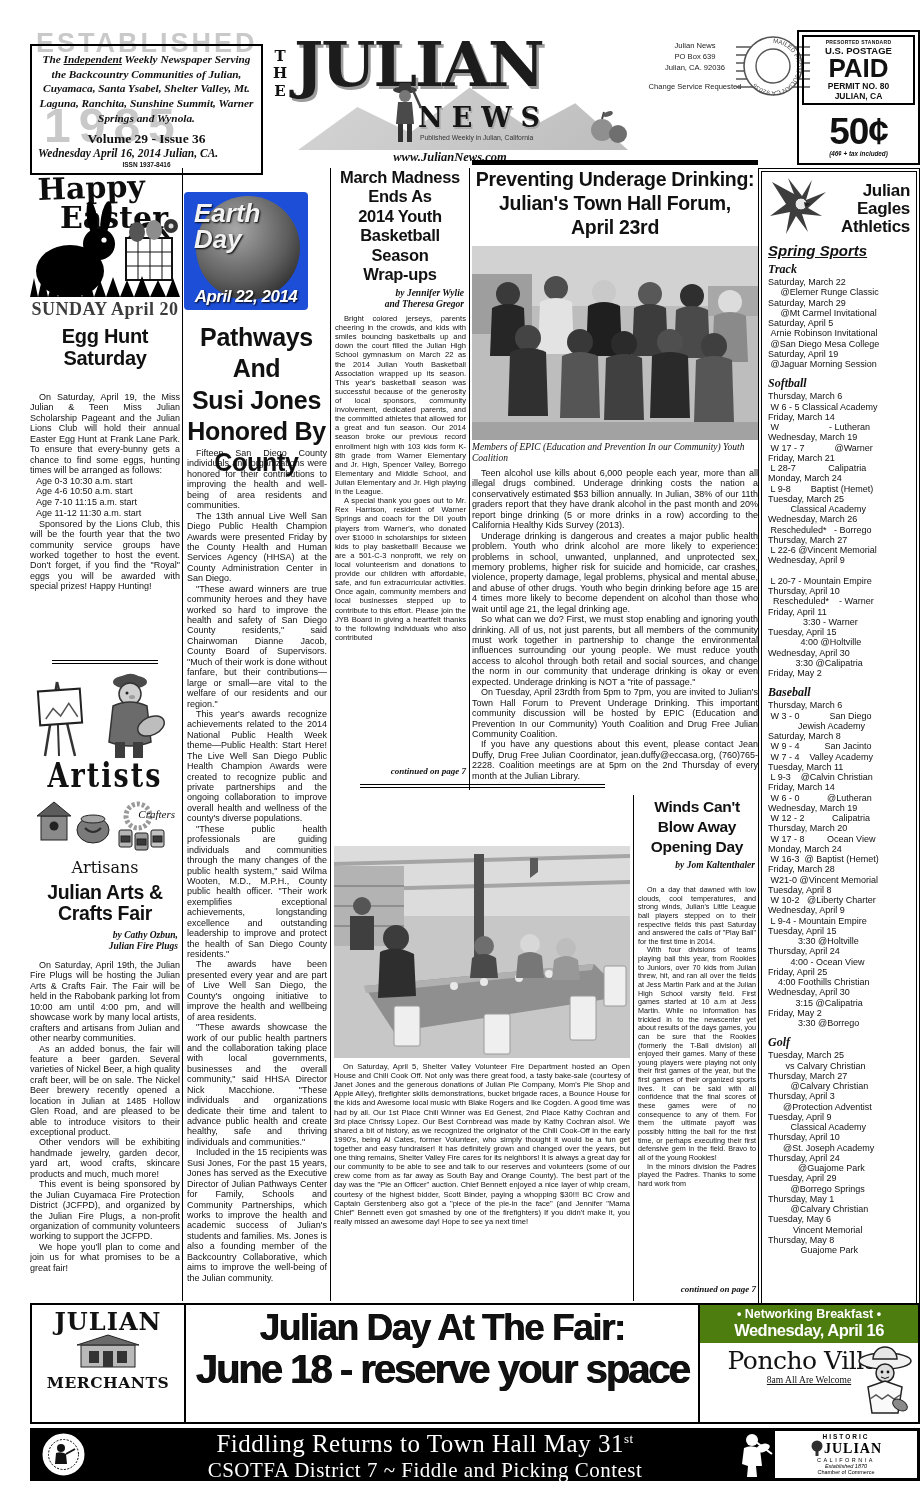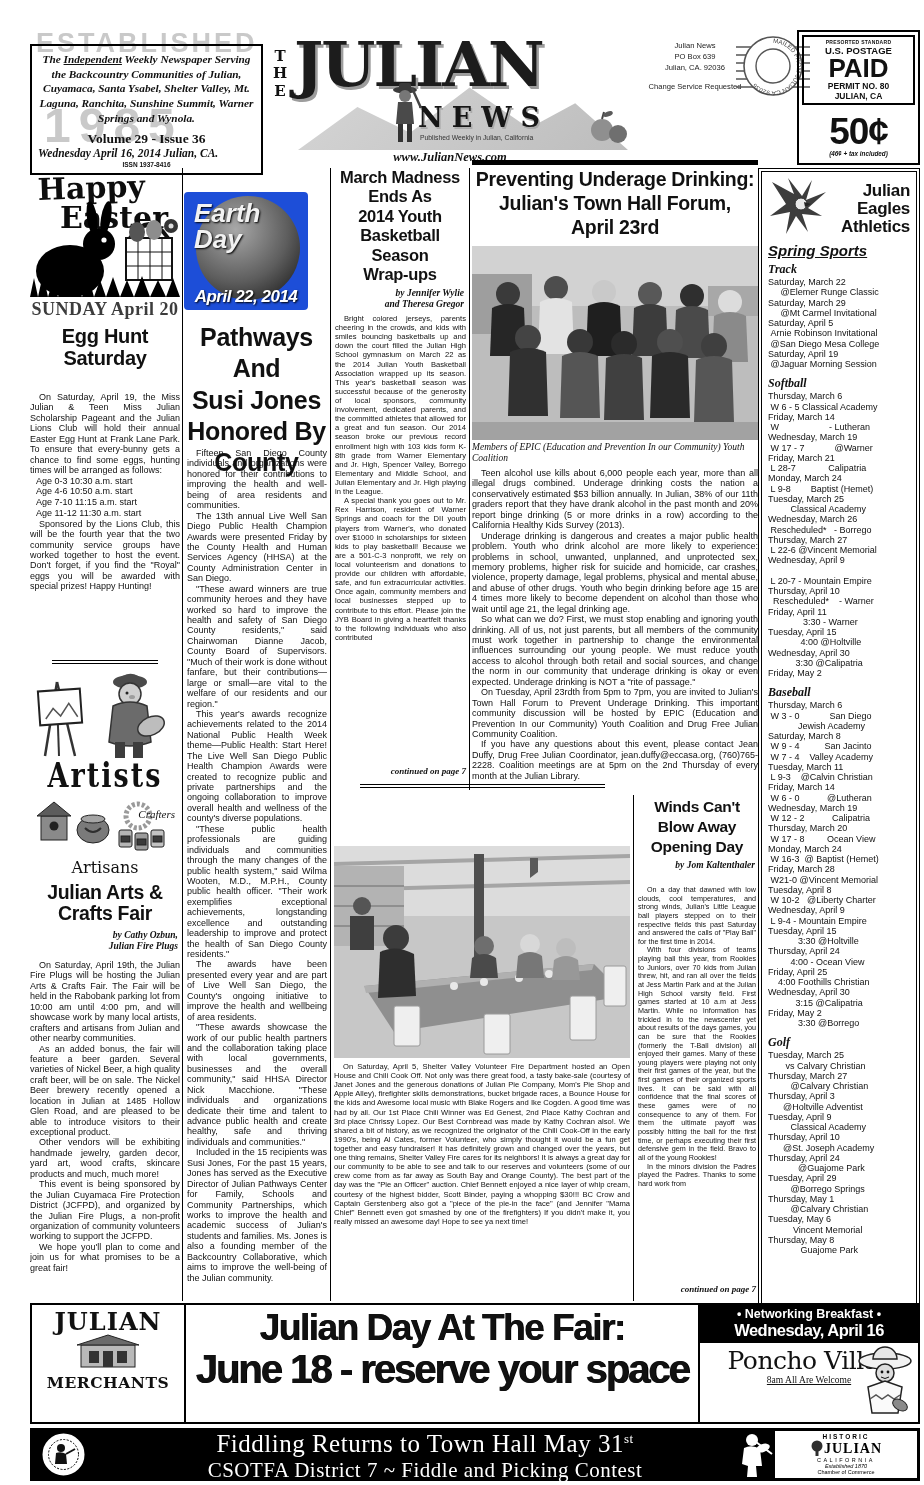--- a/index.html
+++ b/index.html
@@ -77,21 +77,21 @@
 
   
   .banner1{border:2px solid #000;display:flex;}
   .merch{width:152px;border-right:2px solid #000;text-align:center;padding-top:6px;}
   .merch-top{font-family:"DejaVu Serif",serif;font-weight:bold;font-size:24px;letter-spacing:1px;line-height:.9;}
   .merch-bottom{font-family:"DejaVu Serif",serif;font-weight:bold;font-size:15.5px;letter-spacing:.5px;}
   .fair{flex:1;text-align:center;padding-top:4px;}
   .fair1{font-weight:bold;font-size:37px;letter-spacing:-1.5px;line-height:1.05;text-shadow:.6px 0 #000;}
   .fair2{font-weight:bold;font-size:40px;letter-spacing:-2px;line-height:1.05;text-shadow:.8px 0 #000;}
   .netad{width:218px;border-left:2px solid #000;position:relative;overflow:hidden;}
-  .netad-black{background:#000000;color:#fff;text-align:center;padding:2px 0 3px 0;}
+  .netad-black{background:#4d7c0f;color:#fff;text-align:center;padding:2px 0 3px 0;}
   .net1{font-size:12.5px;font-weight:bold;}
   .net2{font-size:16.5px;font-weight:bold;letter-spacing:-.5px;}
   .poncho{font-family:"DejaVu Serif",serif;font-size:25px;text-align:center;margin-top:3px;letter-spacing:-.5px;}
   .poncho-sub{font-family:"Liberation Serif",serif;font-size:9.5px;text-align:center;text-decoration:underline;}
   .banner2{background:#000;color:#fff;position:relative;}
   .fiddle1{font-family:"Liberation Serif",serif;font-size:25px;text-align:center;letter-spacing:.5px;}
   .fiddle2{font-family:"Liberation Serif",serif;font-size:21px;text-align:center;letter-spacing:.5px;}
   .chamber{background:#fff;color:#000;text-align:center;line-height:1.12;padding-top:2px;}
   .ch1{font-size:6.5px;letter-spacing:2px;font-weight:bold;}
   .ch2{font-family:"Liberation Serif",serif;font-weight:bold;font-size:14px;letter-spacing:1px;}
@@ -499,21 +499,21 @@
           <p>            3:30 @Borrego</p>
         </div>
 
       <div class="sport-title">Golf</div>
       <div class="sched">
           <p>Tuesday, March 25</p>
           <p>       vs Calvary Christian</p>
           <p>Thursday, March 27</p>
           <p>         @Calvary Christian</p>
           <p>Thursday, April 3</p>
-          <p>      @Holtville Adventist</p>
+          <p>      @Protection Adventist</p>
           <p>Tuesday, April 9</p>
           <p>         Classical Academy</p>
           <p>Thursday, April 10</p>
           <p>      @St. Joseph Academy</p>
           <p>Thursday, April 24</p>
           <p>            @Guajome Park</p>
           <p>Tuesday, April 29</p>
           <p>         @Borrego Springs</p>
           <p>Thursday, May 1</p>
           <p>         @Calvary Christian</p>

